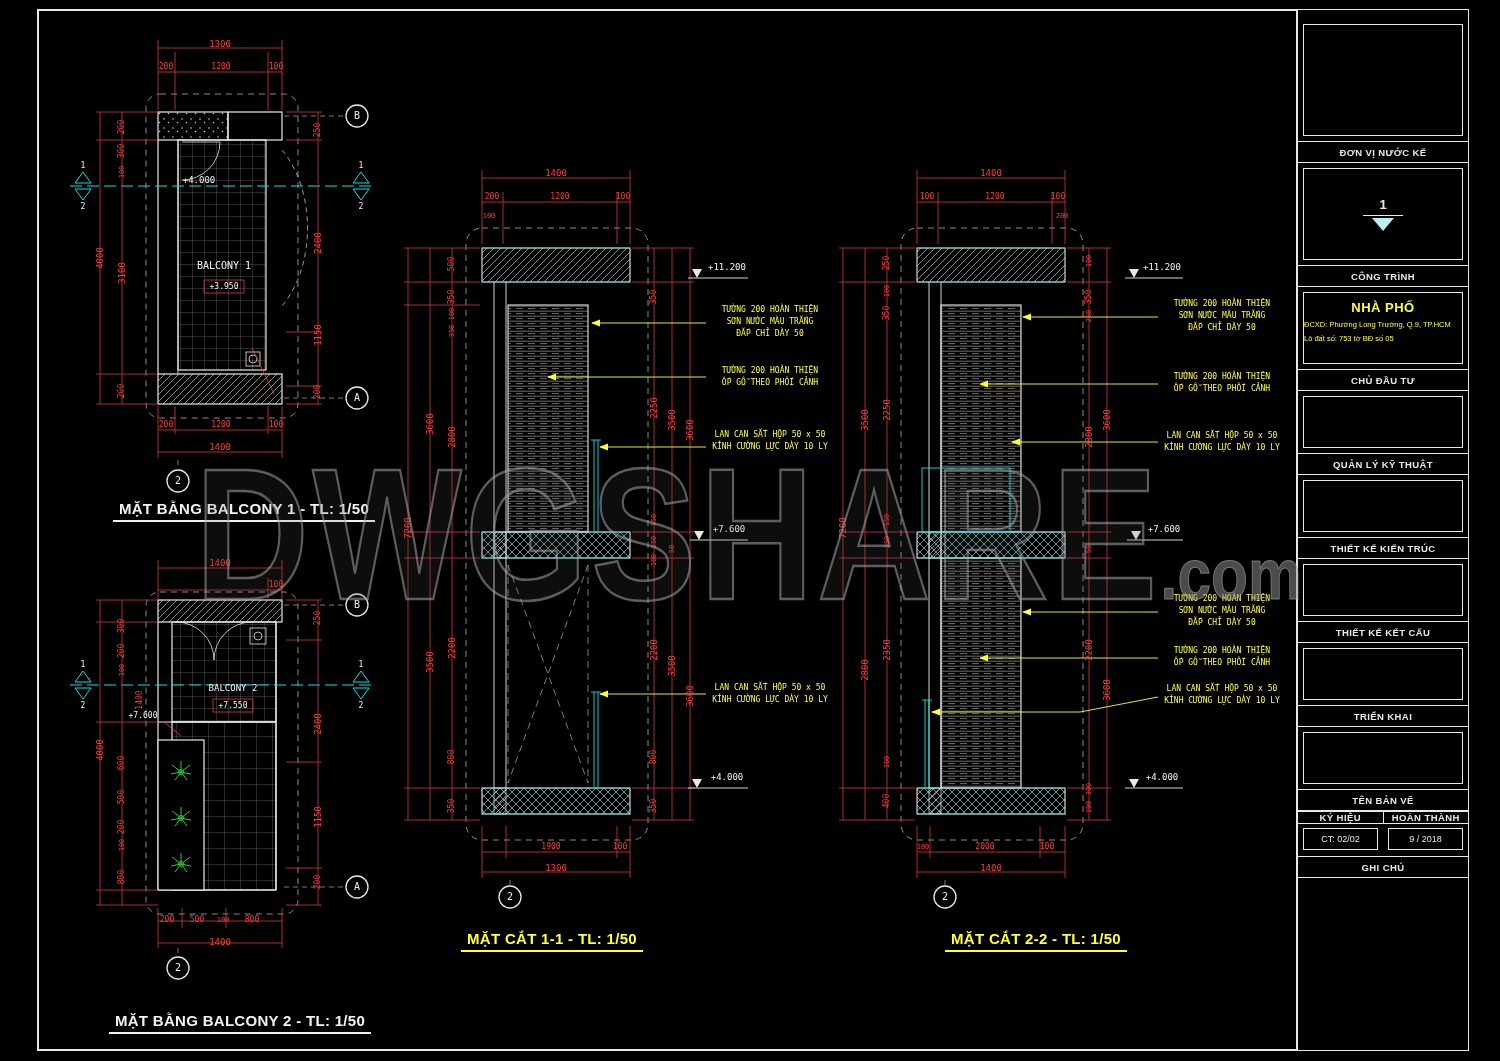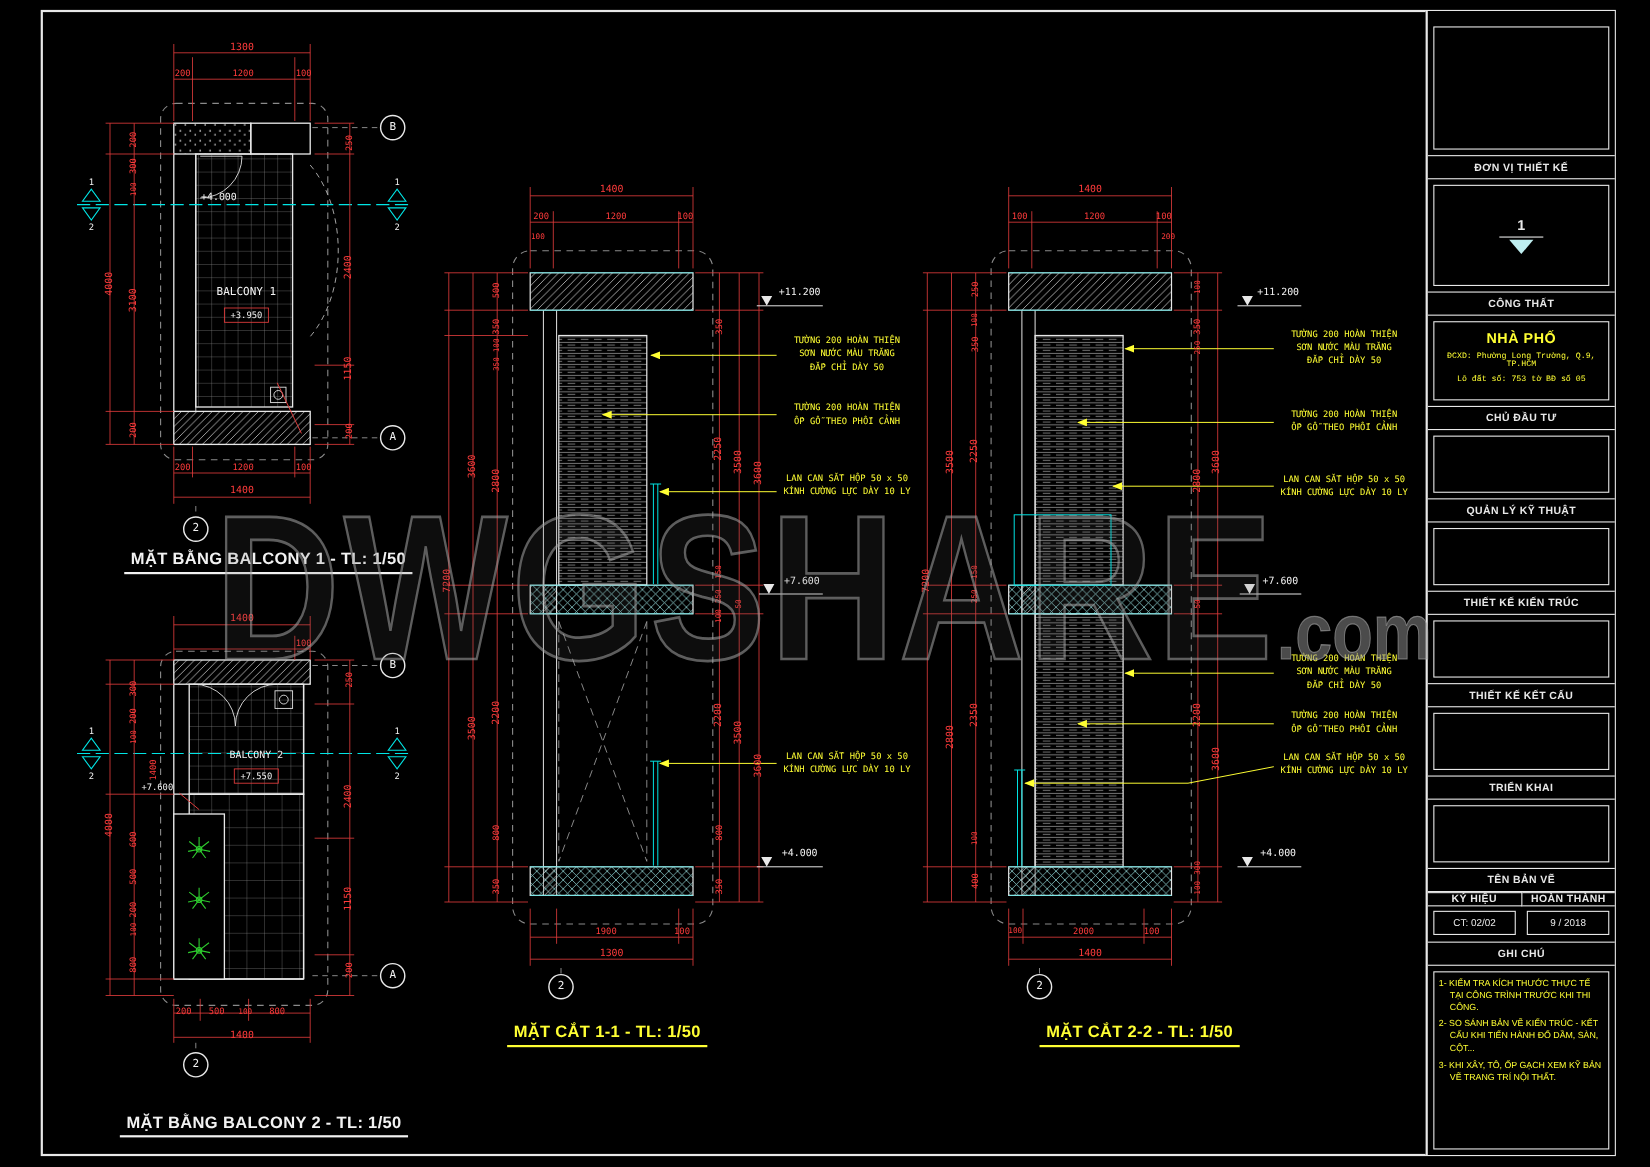--- a/index.html
+++ b/index.html
@@ -20,21 +20,21 @@
   #titleblock{position:absolute;z-index:4;left:1296px;top:10px;width:172px;height:1040px;
               border-left:2px solid #e8e8e8;box-sizing:border-box;display:flex;flex-direction:column;background:#000;}
   .tb-h{flex:0 0 20px;display:flex;align-items:center;justify-content:center;color:#e8e8e8;
         font-size:9.5px;font-weight:bold;border-top:1px solid #e8e8e8;border-bottom:1px solid #e8e8e8;letter-spacing:.4px;}
   .tb-box{border:1px solid #e8e8e8;margin:5px;box-sizing:border-box;flex:0 0 auto;}
   .tb-center{display:flex;flex-direction:column;align-items:center;justify-content:center;}
   .sym-num{color:#e8e8e8;font-size:13px;font-weight:bold;}
   .sym-line{width:40px;height:1px;background:#e8e8e8;margin:3px 0 2px;}
   .sym-tri{width:0;height:0;border-left:11px solid transparent;border-right:11px solid transparent;border-top:13px solid #bfeef0;}
   .proj-name{color:#ffff33;font-size:13px;font-weight:bold;text-align:center;margin-top:7px;letter-spacing:.5px;}
-  .proj-addr{color:#ffff33;font-size:7.5px;text-align:center;margin-top:5px;font-family:Liberation Mono, monospace;}
+  .proj-addr{color:#ffff33;font-size:7.5px;text-align:left;margin-top:5px;}
   .drawing-name{color:#ffff33;font-size:14px;font-weight:bold;letter-spacing:1px;}
   .tb-row{display:flex;flex:0 0 auto;}
   .tb-row .tb-h{flex:1;}
   .tb-row .tb-h:first-child{border-right:1px solid #e8e8e8;}
   .tb-row.vals{height:32px;}
   .tb-val{flex:1;border:1px solid #e8e8e8;margin:4px 5px 6px;text-align:center;color:#e8e8e8;
           font-size:9px;line-height:20px;height:22px;box-sizing:border-box;}
   .tb-box.notes{flex:1 1 auto;padding:5px 4px;color:#ffff33;font-size:8px;line-height:1.35;}
   .note{margin-bottom:5px;padding-left:10px;text-indent:-10px;}
 </style>
@@ -348,27 +348,27 @@
       <div class="lbl" style="left: 1222px; top: 701px; color: rgb(255, 255, 51); font-size: 8px; transform: translate(-50%, -50%);">KÍNH CƯỜNG LỰC DÀY 10 LY</div>
     </div>
 
 <div class="title" style="left:244px;top:500px">MẶT BẰNG BALCONY 1 - TL: 1/50</div>
 <div class="title" style="left:240px;top:1012px">MẶT BẰNG BALCONY 2 - TL: 1/50</div>
 <div class="title yellow" style="left:552px;top:930px">MẶT CẮT 1-1 - TL: 1/50</div>
 <div class="title yellow" style="left:1036px;top:930px">MẶT CẮT 2-2 - TL: 1/50</div>
 
 <div id="titleblock">
   <div class="tb-box" style="height:112px;margin-top:14px"></div>
-  <div class="tb-h">ĐƠN VỊ THIẾT KẾ</div>
+  <div class="tb-h">ĐƠN VỊ NƯỚC KẾ</div>
   <div class="tb-box tb-center" style="height:92px">
     <div class="sym-num">1</div>
     <div class="sym-line"></div>
     <div class="sym-tri"></div>
   </div>
-  <div class="tb-h">CÔNG THẤT</div>
+  <div class="tb-h">CÔNG TRÌNH</div>
   <div class="tb-box" style="height:72px">
     <div class="proj-name">NHÀ PHỐ</div>
     <div class="proj-addr">ĐCXD:  Phường Long Trường, Q.9, TP.HCM</div>
     <div class="proj-addr">Lô đất số: 753 tờ BĐ số 05</div>
   </div>
   <div class="tb-h">CHỦ ĐẦU TƯ</div>
   <div class="tb-box" style="height:52px"></div>
   <div class="tb-h">QUẢN LÝ KỸ THUẬT</div>
   <div class="tb-box" style="height:52px"></div>
   <div class="tb-h">THIẾT KẾ KIẾN TRÚC</div>
@@ -380,24 +380,19 @@
   <div class="tb-h">TÊN BẢN VẼ</div>
   <div class="tb-row">
     <div class="tb-h">KÝ HIỆU</div>
     <div class="tb-h">HOÀN THÀNH</div>
   </div>
   <div class="tb-row vals">
     <div class="tb-val">CT: 02/02</div>
     <div class="tb-val">9 / 2018</div>
   </div>
   <div class="tb-h">GHI CHÚ</div>
-  <div class="tb-box notes">
-    <div class="note">1-  KIỂM TRA KÍCH THƯỚC THỰC TẾ TẠI CÔNG TRÌNH TRƯỚC KHI THI CÔNG.</div>
-    <div class="note">2-  SO SÁNH BẢN VẼ KIẾN TRÚC - KẾT CẤU KHI TIẾN HÀNH ĐỔ DẦM, SÀN, CỘT...</div>
-    <div class="note">3-  KHI XÂY, TÔ, ỐP GẠCH XEM KỸ BẢN VẼ TRANG TRÍ NỘI THẤT.</div>
-  </div>
 </div>
 
 <div id="watermark">
   <span class="wm-main">DWGSHARE</span><span class="wm-suffix">.com</span>
 </div>
 
 </div>
 
 </body></html>

